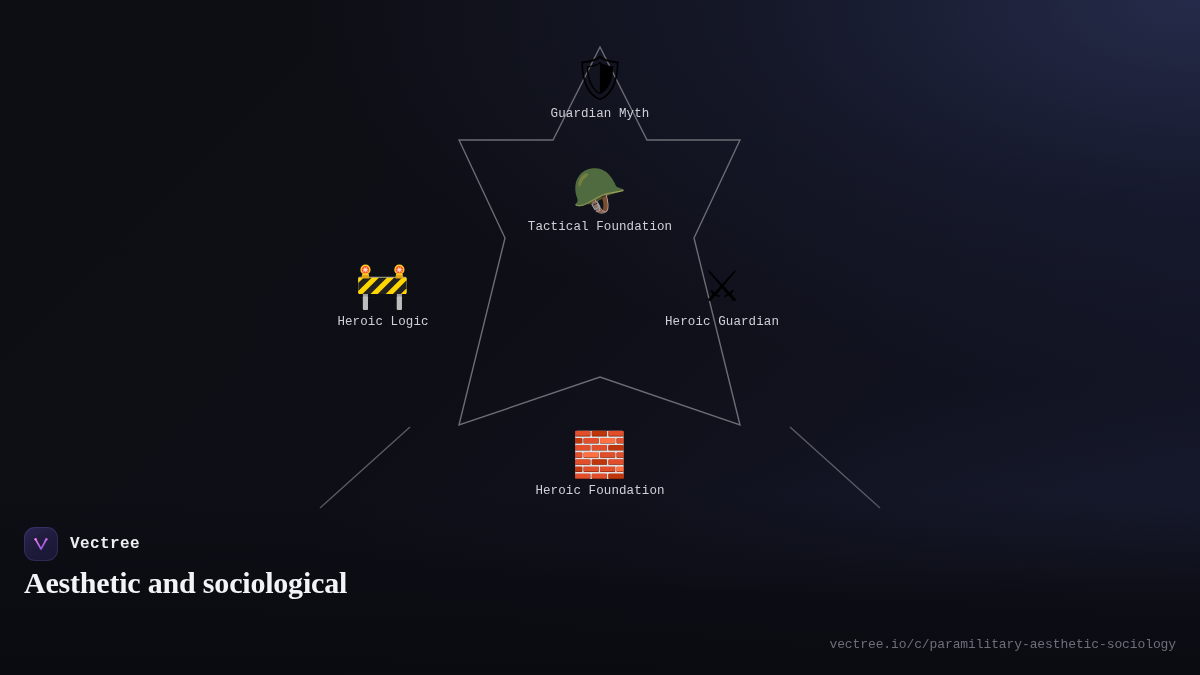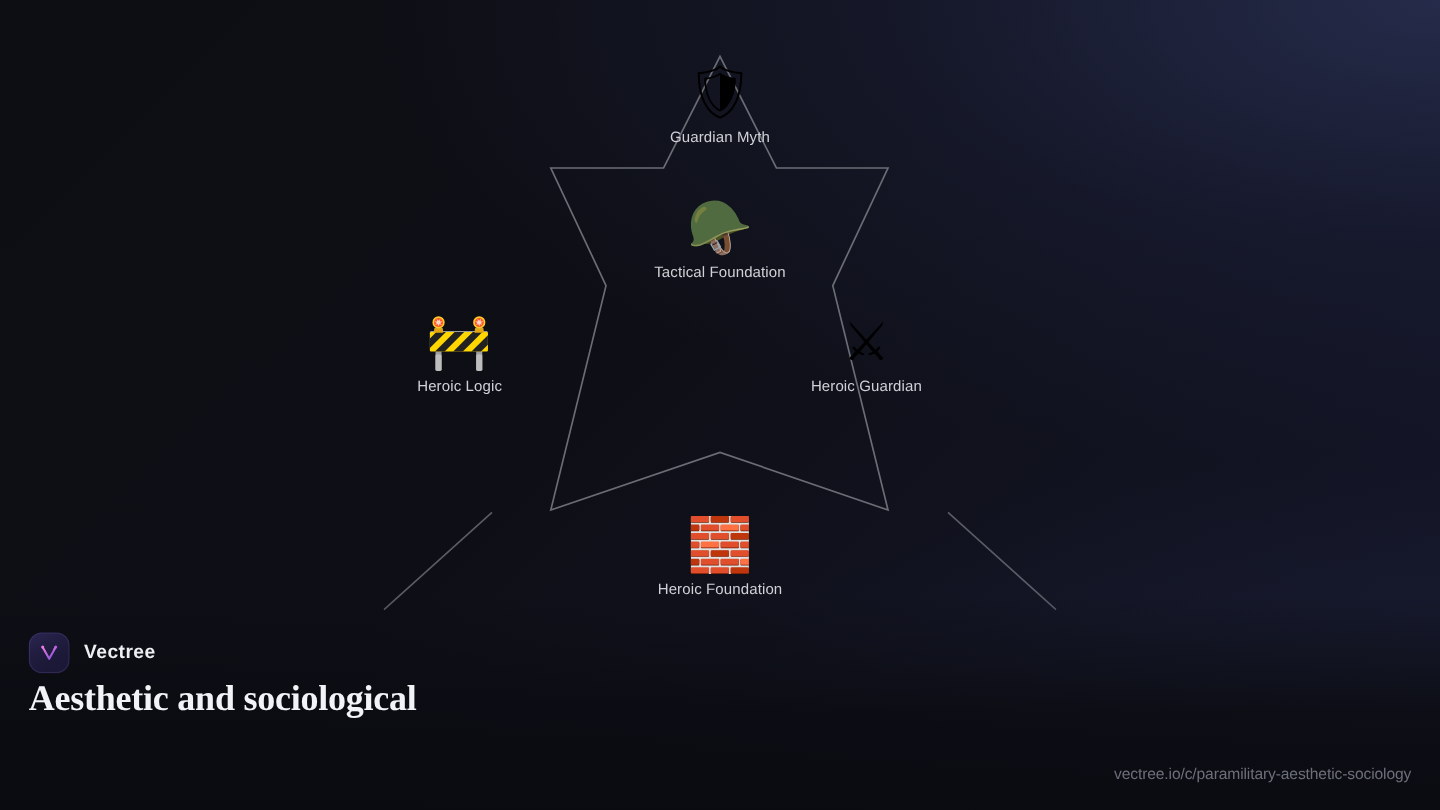--- a/index.html
+++ b/index.html
@@ -43,20 +43,21 @@
     display: block;
   }
   .node-label {
     display: block;
     margin-top: 4px;
     font-size: 12.5px;
     line-height: 14px;
     color: #cfd1d6;
     letter-spacing: 0.1px;
     white-space: nowrap;
+    font-family: Liberation Mono, monospace;
   }
 
   
   #footer {
     position: absolute;
     left: 0;
     right: 0;
     bottom: 0;
     height: 180px;
     padding: 0 24px;
@@ -77,21 +78,21 @@
     height: 34px;
     border-radius: 11px;
     background: linear-gradient(150deg, #2a2550 0%, #1d1a3a 55%, #191733 100%);
     box-shadow: inset 0 0 0 1px rgba(150,110,230,0.18);
     display: flex;
     align-items: center;
     justify-content: center;
     flex: 0 0 auto;
   }
   #brand-name {
-    font-family: Liberation Sans, sans-serif;
+    font-family: Liberation Mono, monospace;
     font-size: 16px;
     font-weight: bold;
     color: #eceef2;
     letter-spacing: 0.4px;
   }
 
   #headline {
     position: absolute;
     left: 24px;
     top: 72px;
@@ -101,21 +102,21 @@
     font-weight: bold;
     line-height: 32px;
     color: #f2f3f6;
     letter-spacing: -0.2px;
   }
 
   #source-url {
     position: absolute;
     right: 24px;
     bottom: 23px;
-    font-family: Liberation Sans, sans-serif;
+    font-family: Liberation Mono, monospace;
     font-size: 13px;
     color: #6c6f7a;
     letter-spacing: -0.1px;
     margin-left: 40px;
   }
 </style>
 </head>
 <body>
 
 <div id="stage">

